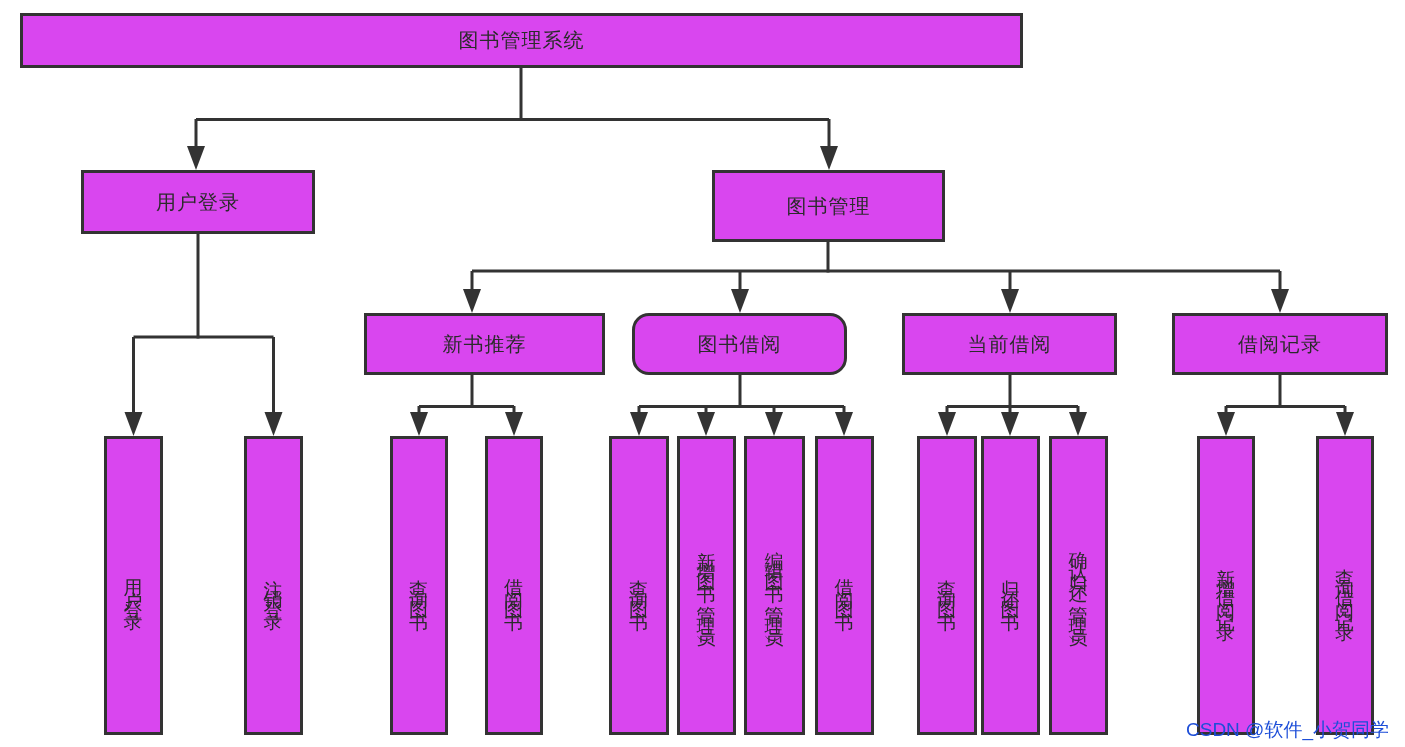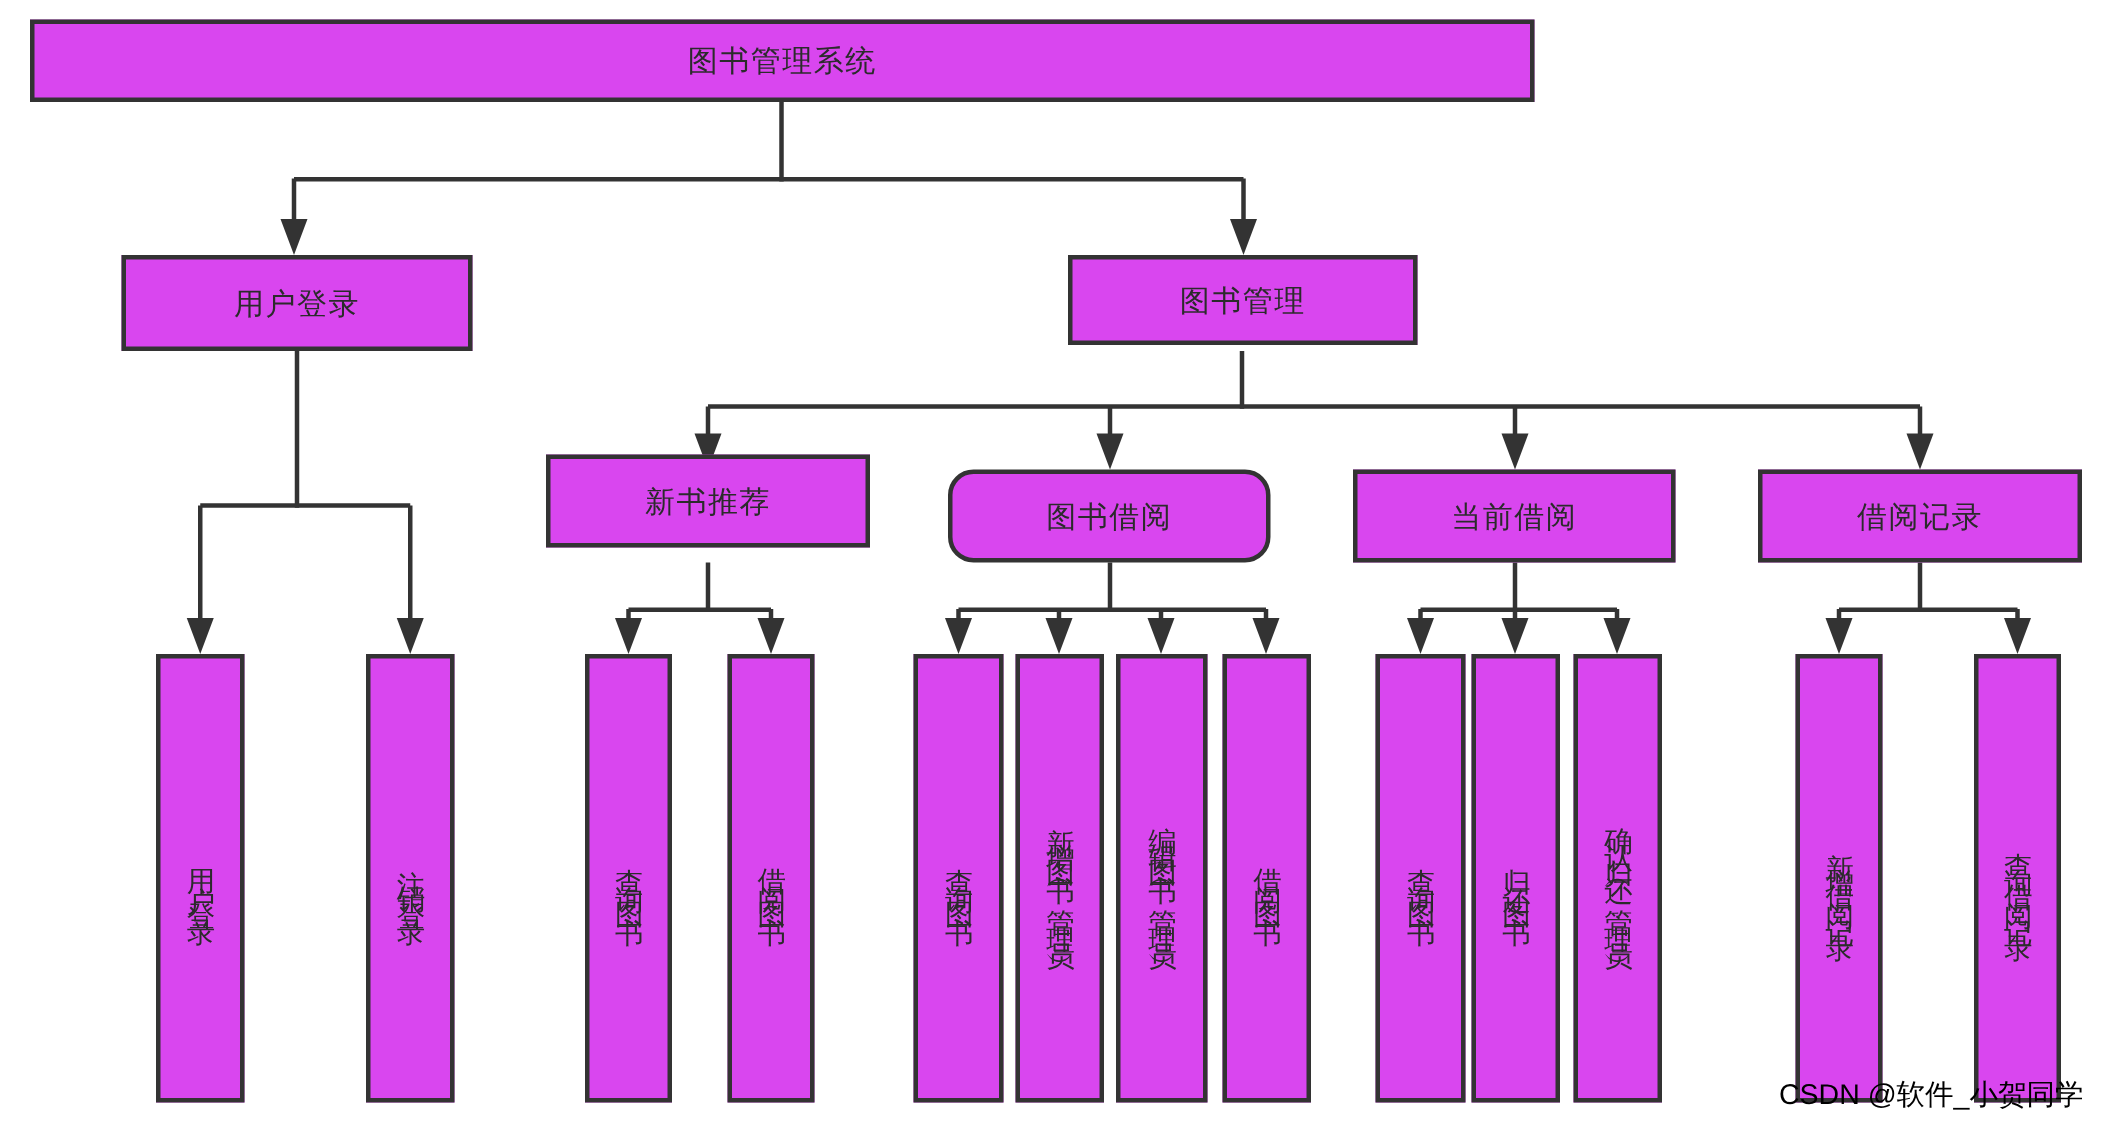--- a/index.html
+++ b/index.html
@@ -44,21 +44,21 @@
     letter-spacing: 11px;
     line-height: 1;
     white-space: nowrap;
   }
   .watermark {
     position: absolute;
     left: 1186px;
     top: 717px;
     width: 215px;
     font-size: 19px;
-    color: #000000;
+    color: #1d4ed8;
     white-space: nowrap;
     z-index: 5;
   }
 </style>
 </head>
 <body>
 
 <div id="stage">
 
   <svg class="wires" width="1405" height="747" viewBox="0 0 1405 747">
@@ -127,25 +127,25 @@
     </g>
   </svg>
 
   <div class="node header" style="left:20px; top:13px; width:1003px; height:55px;">
     <span>图书管理系统</span>
   </div>
 
   <div class="node header" style="left:81px; top:170px; width:234px; height:64px;">
     <span>用户登录</span>
   </div>
-  <div class="node header" style="left:712px; top:170px; width:233px; height:60px;">
+  <div class="node header" style="left:712px; top:170px; width:233px; height:72px;">
     <span>图书管理</span>
   </div>
 
-  <div class="node header" style="left:364px; top:303px; width:216px; height:62px;font-family:Liberation Serif, serif;">
+  <div class="node header" style="left:364px; top:313px; width:241px; height:62px;font-family:Liberation Serif, serif;">
     <span>新书推荐</span>
   </div>
   <div class="node header" style="left:632px; top:313px; width:215px; height:62px;border-radius:17px;">
     <span>图书借阅</span>
   </div>
   <div class="node header" style="left:902px; top:313px; width:215px; height:62px;">
     <span>当前借阅</span>
   </div>
   <div class="node header" style="left:1172px; top:313px; width:216px; height:62px;text-align:center;">
     <span>借阅记录</span>

